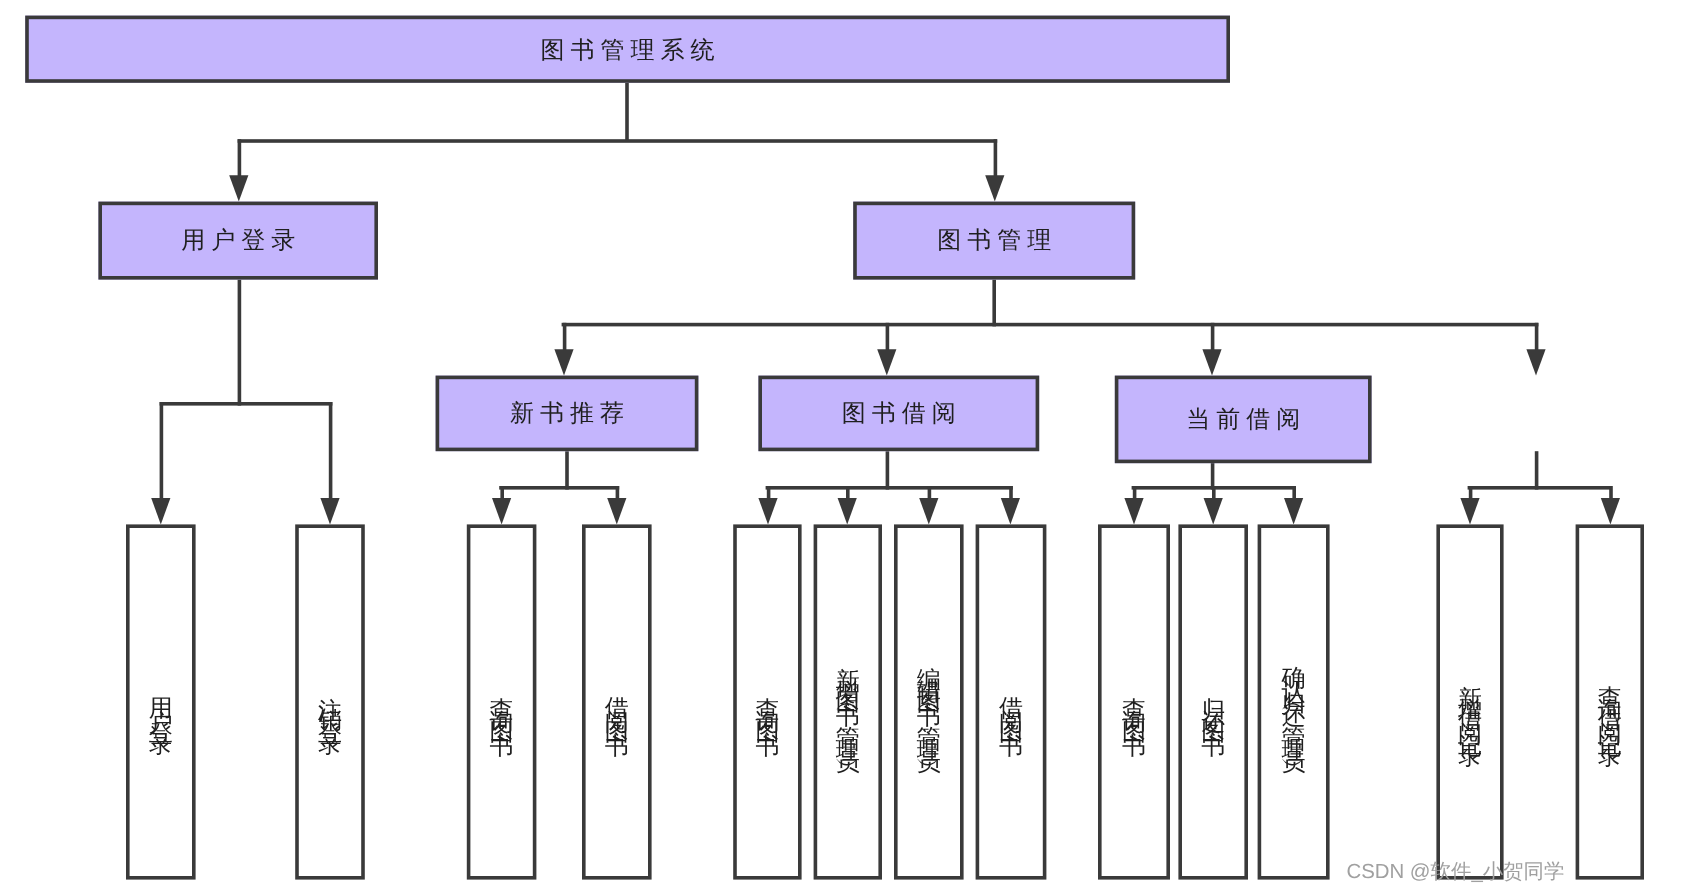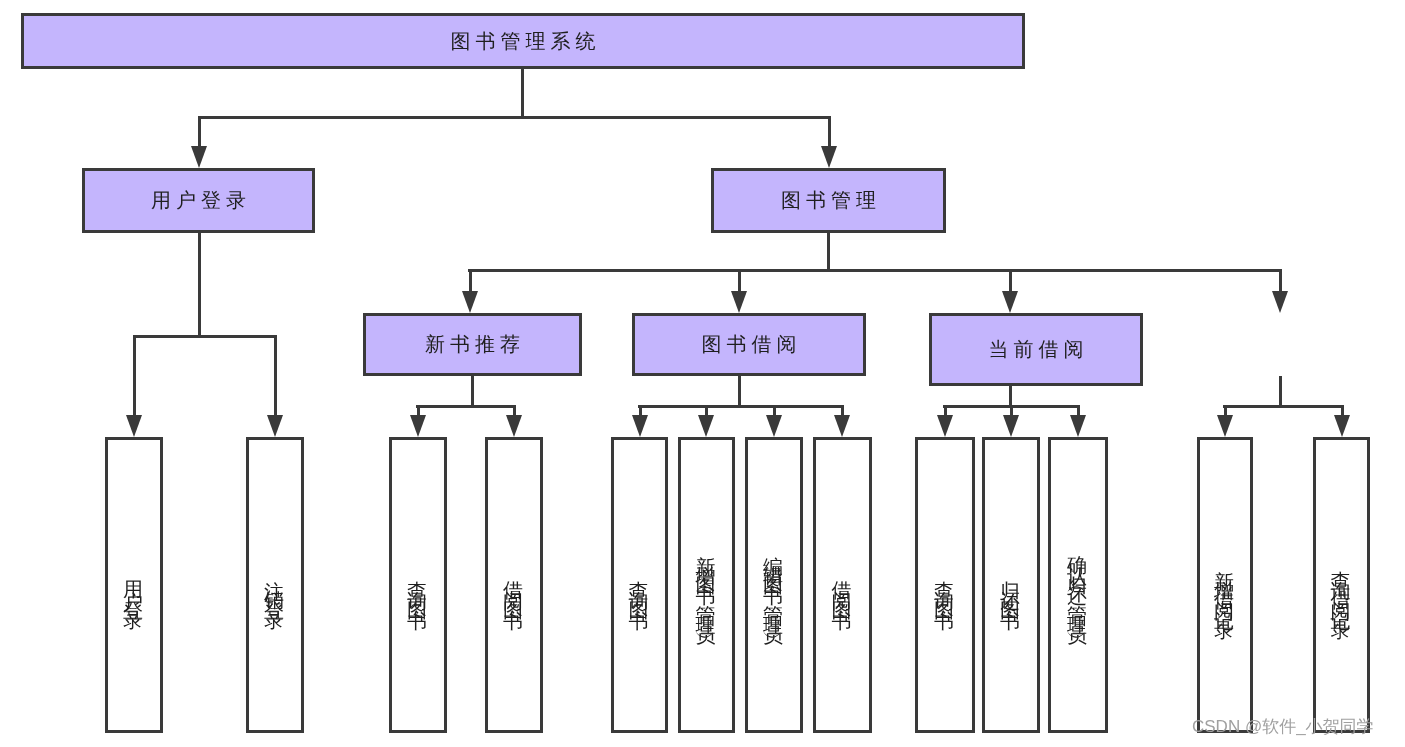--- a/index.html
+++ b/index.html
@@ -24,21 +24,21 @@
   }
   .hline,.vline{position:absolute;background:var(--line,#3a3a3a);z-index:1;}
   .hline{height:3px;}
   .vline{width:3px;}
   .arrow{
     position:absolute;width:0;height:0;z-index:1;
     border-left:8px solid transparent;border-right:8px solid transparent;
     border-top:22px solid var(--line,#3a3a3a);
   }
   .watermark{
-    position:absolute;left:1192px;top:715px;z-index:5;
+    position:absolute;left:1122px;top:715px;z-index:5;
     font-size:17px;color:var(--watermark-text,#a0a0a0);white-space:nowrap;
   }
 </style>
 </head>
 <body>
 
 <div class="stage">
 
   <div class="box" style="left:21px;top:13px;width:1004px;height:56px;">图书管理系统</div>
 

